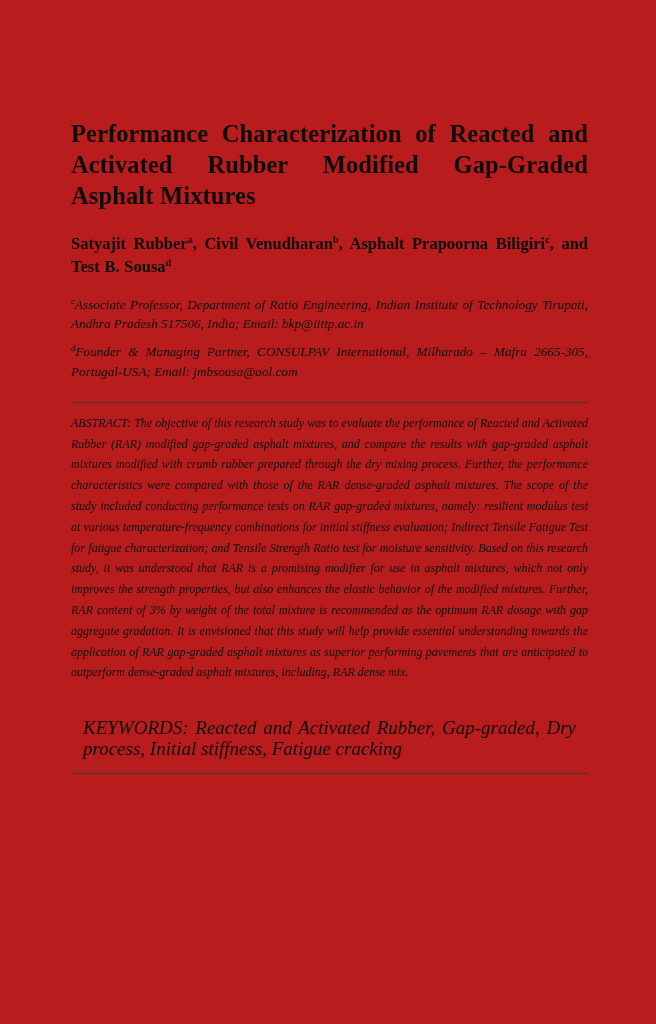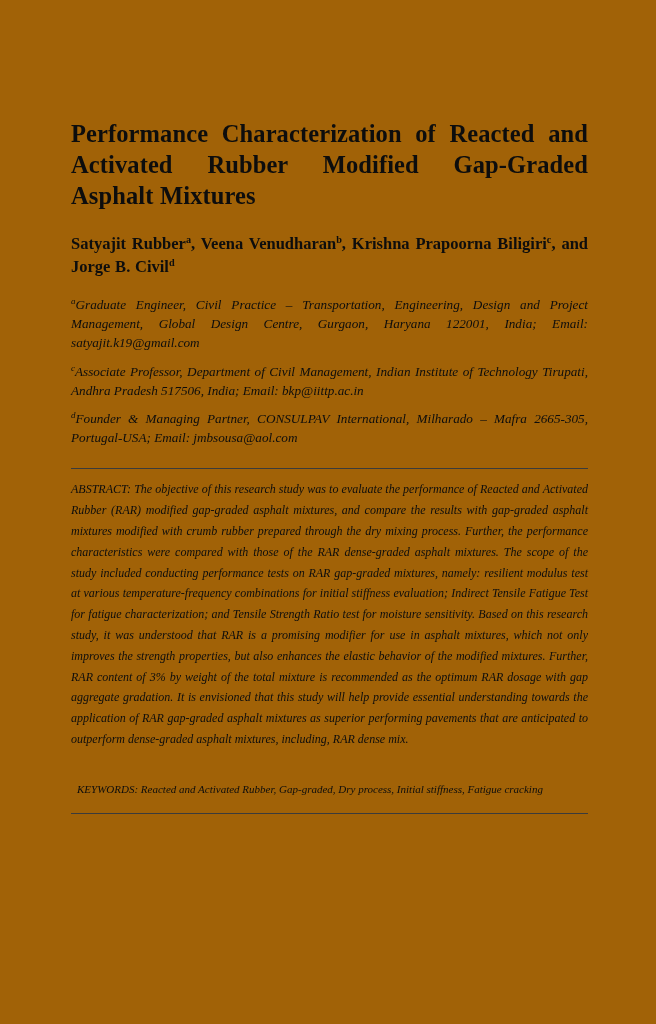--- a/index.html
+++ b/index.html
@@ -12,21 +12,21 @@
     height: 1024px;
     overflow: hidden;
     font-family: "Liberation Serif", "DejaVu Serif", serif;
     color: #0d0d0d;
   }
 
   .page {
     position: relative;
     width: 656px;
     height: 1024px;
-    background: #a16207;
+    background: #b91c1c;
     box-sizing: border-box;
   }
 
   .content {
     position: absolute;
     left: 71px;
     top: 0;
     width: 517px;
   }
 
@@ -102,47 +102,46 @@
     line-height: 20.8px;
     text-align: justify;
     text-align-last: left;
   }
   .abstract-label {
     font-style: italic;
   }
 
   
   .keywords {
-    margin: 6px;
+    margin: 12px;
     padding-top: 23px;
     font-style: italic;
-    font-size: 11px;
+    font-size: 19px;
     line-height: 20.8px;
     text-align: justify;
     text-align-last: left;
   }
   .keywords-label {
     font-style: italic;
   }
 </style>
 </head>
 <body>
 
 <div class="page">
   <div class="content">
 
     <h1 class="paper-title">Performance Characterization of Reacted and Activated Rubber Modified Gap-Graded Asphalt Mixtures</h1>
 
     <p class="authors">
-      <span>Satyajit Rubber</span><sup>a</sup><span>, </span><span>Veena Venudharan</span><sup>b</sup><span>, </span><span>Krishna Prapoorna Biligiri</span><sup>c</sup><span>, </span><span>and </span><span>Jorge B. Civil</span><sup>d</sup>
+      <span>Satyajit Rubber</span><sup>a</sup><span>, </span><span>Civil Venudharan</span><sup>b</sup><span>, </span><span>Asphalt Prapoorna Biligiri</span><sup>c</sup><span>, </span><span>and </span><span>Test B. Sousa</span><sup>d</sup>
     </p>
 
     <div class="affiliations">
-      <p class="affiliation"><sup>a</sup><span>Graduate Engineer, Civil Practice – Transportation, Engineering, Design and Project Management, Global Design Centre, Gurgaon, Haryana 122001, India; Email: satyajit.k19@gmail.com</span></p>
-      <p class="affiliation"><sup>c</sup><span>Associate Professor, Department of Civil Management, Indian Institute of Technology Tirupati, Andhra Pradesh 517506, India; Email: bkp@iittp.ac.in</span></p>
+      <p class="affiliation"><sup>c</sup><span>Associate Professor, Department of Ratio Engineering, Indian Institute of Technology Tirupati, Andhra Pradesh 517506, India; Email: bkp@iittp.ac.in</span></p>
       <p class="affiliation"><sup>d</sup><span>Founder &amp; Managing Partner, CONSULPAV International, Milharado – Mafra 2665-305, Portugal-USA; Email: jmbsousa@aol.com</span></p>
     </div>
 
     <hr class="rule rule-abstract-top">
 
     <p class="abstract"><span class="abstract-label">ABSTRACT:</span><span> The objective of this research study was to evaluate the performance of Reacted and Activated Rubber (RAR) modified gap-graded asphalt mixtures, and compare the results with gap-graded asphalt mixtures modified with crumb rubber prepared through the dry mixing process. Further, the performance characteristics were compared with those of the RAR dense-graded asphalt mixtures. The scope of the study included conducting performance tests on RAR gap-graded mixtures, namely: resilient modulus test at various temperature-frequency combinations for initial stiffness evaluation; Indirect Tensile Fatigue Test for fatigue characterization; and Tensile Strength Ratio test for moisture sensitivity. Based on this research study, it was understood that RAR is a promising modifier for use in asphalt mixtures, which not only improves the strength properties, but also enhances the elastic behavior of the modified mixtures. Further, RAR content of 3% by weight of the total mixture is recommended as the optimum RAR dosage with gap aggregate gradation. It is envisioned that this study will help provide essential understanding towards the application of RAR gap-graded asphalt mixtures as superior performing pavements that are anticipated to outperform dense-graded asphalt mixtures, including, RAR dense mix.</span></p>
 
     <p class="keywords"><span class="keywords-label">KEYWORDS:</span><span> Reacted and Activated Rubber, Gap-graded, Dry process, Initial stiffness, Fatigue cracking</span></p>
 
     <hr class="rule rule-keywords-bottom">

